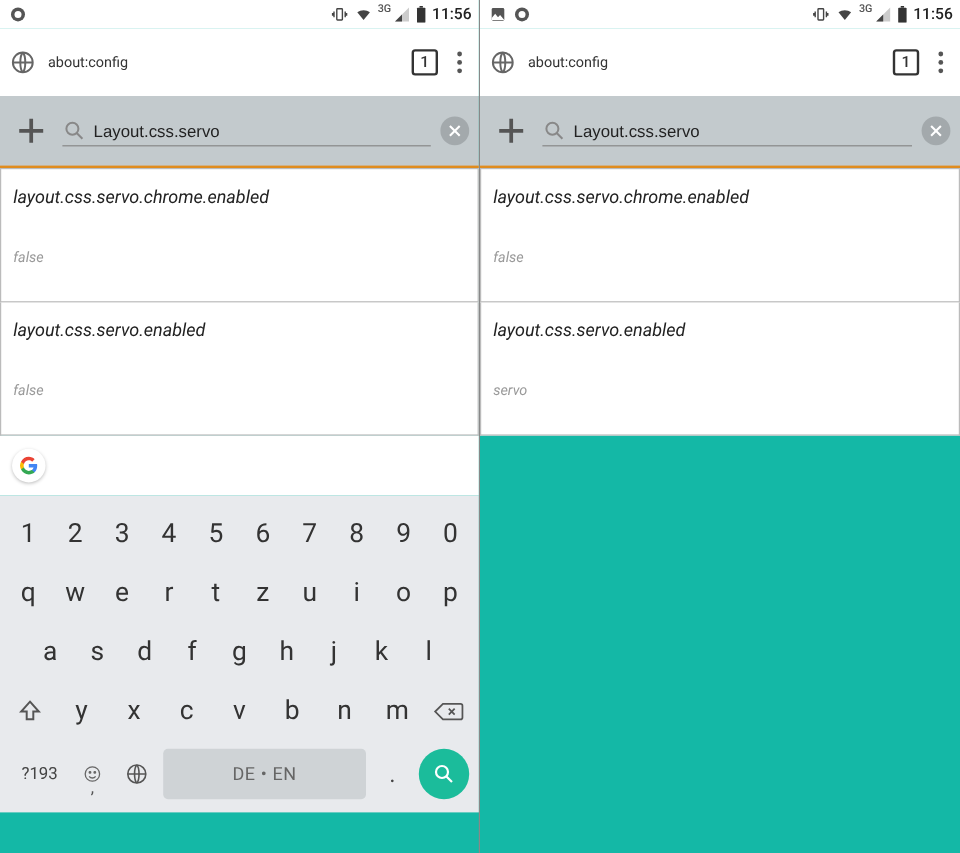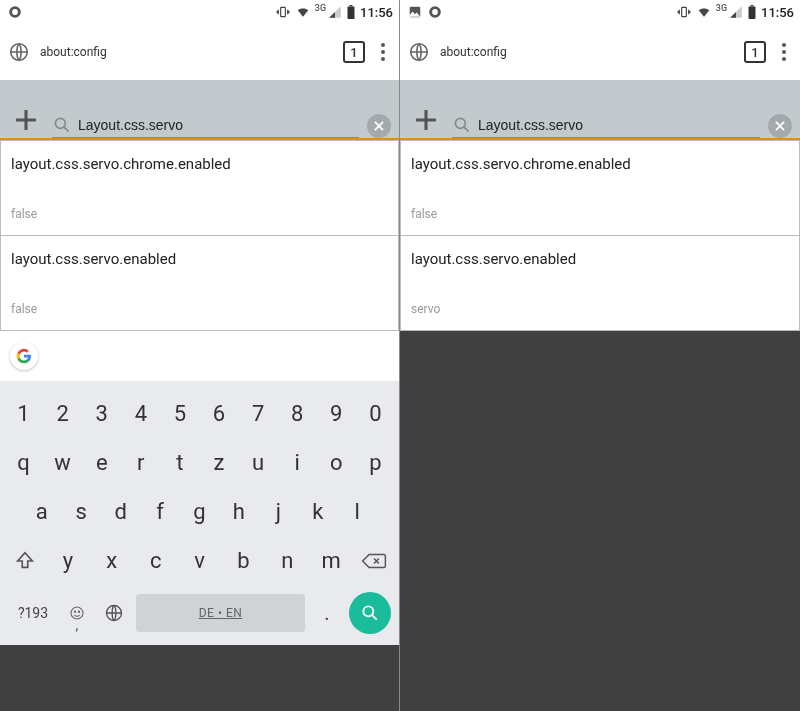--- a/index.html
+++ b/index.html
@@ -8,21 +8,21 @@
     height: 711px;
     font-family: Roboto, "Helvetica Neue", Arial, sans-serif;
     background: #c3cacd;
     display: flex;
     overflow: hidden;
   }
   .panel {
     width: 400px;
     height: 711px;
     position: relative;
-    background: #404040;
+    background: #14b8a6;
   }
   .panel-left { border-right: 1px solid #888; }
 
   
   .statusbar {
     height: 24px;
     background: #fff;
     display: flex;
     align-items: center;
     justify-content: flex-end;
@@ -59,21 +59,21 @@
     font-size: 13px; font-weight: 500; color: #333;
   }
   .dots { display: flex; flex-direction: column; gap: 3px; padding: 0 6px; }
   .dots span { width: 4px; height: 4px; border-radius: 50%; background: #555; }
 
   
   .searchrow {
     height: 60px;
     background: #c3cacd;
     display: flex;
-    align-items: flex-end;
+    align-items: center;
     padding: 0 8px;
     gap: 8px;
     border-bottom: 2px solid #e08c1e;
   }
   .plus {
     width: 36px; height: 36px;
     display: flex; align-items: center; justify-content: center;
   }
   .searchbox {
     flex: 1;
@@ -96,22 +96,23 @@
     border-radius: 50%;
     background: #a3a9ac;
     display: flex; align-items: center; justify-content: center;
   }
 
   
   .results { background: #fff; }
   .result {
     border: 1px solid #bbb;
     border-top: none;
-    padding: 14px 10px 0 10px;
+    padding: 14px 10px 16px 10px;
     position: relative;
+    font-style: italic;
   }
   .result:first-child { border-top: 1px solid #bbb; }
   .result-name { font-size: 15px; color: #222; padding-bottom: 20px; }
   .result-bottom {
     display: flex;
     align-items: center;
     border-top: none;
   }
   .result-value {
     font-size: 12px;
@@ -175,25 +176,24 @@
     font-size: 14px; color: #444;
     padding: 10px 6px;
   }
   .func-123 { width: 50px; font-size: 14px; }
   .func-emoji { width: 30px; position:relative; }
   .func-globe { width: 36px; }
   .func-space {
     flex: 1;
     background: #cfd3d6;
     border-radius: 4px;
-    font-size: 12px;
+    font-size: 15px;
     color: #666;
     letter-spacing: 0.5px;
     padding: 12px 0;
-    text-decoration: underline;
   }
   .func-dot { width: 36px; font-size: 20px; }
   .func-search {
     width: 42px; height: 42px;
     border-radius: 50%;
     background: #1bbc9b;
     display:flex; align-items:center; justify-content:center;
   }
   .comma-sub { position:absolute; bottom:-2px; font-size:14px; color:#555;}
 

